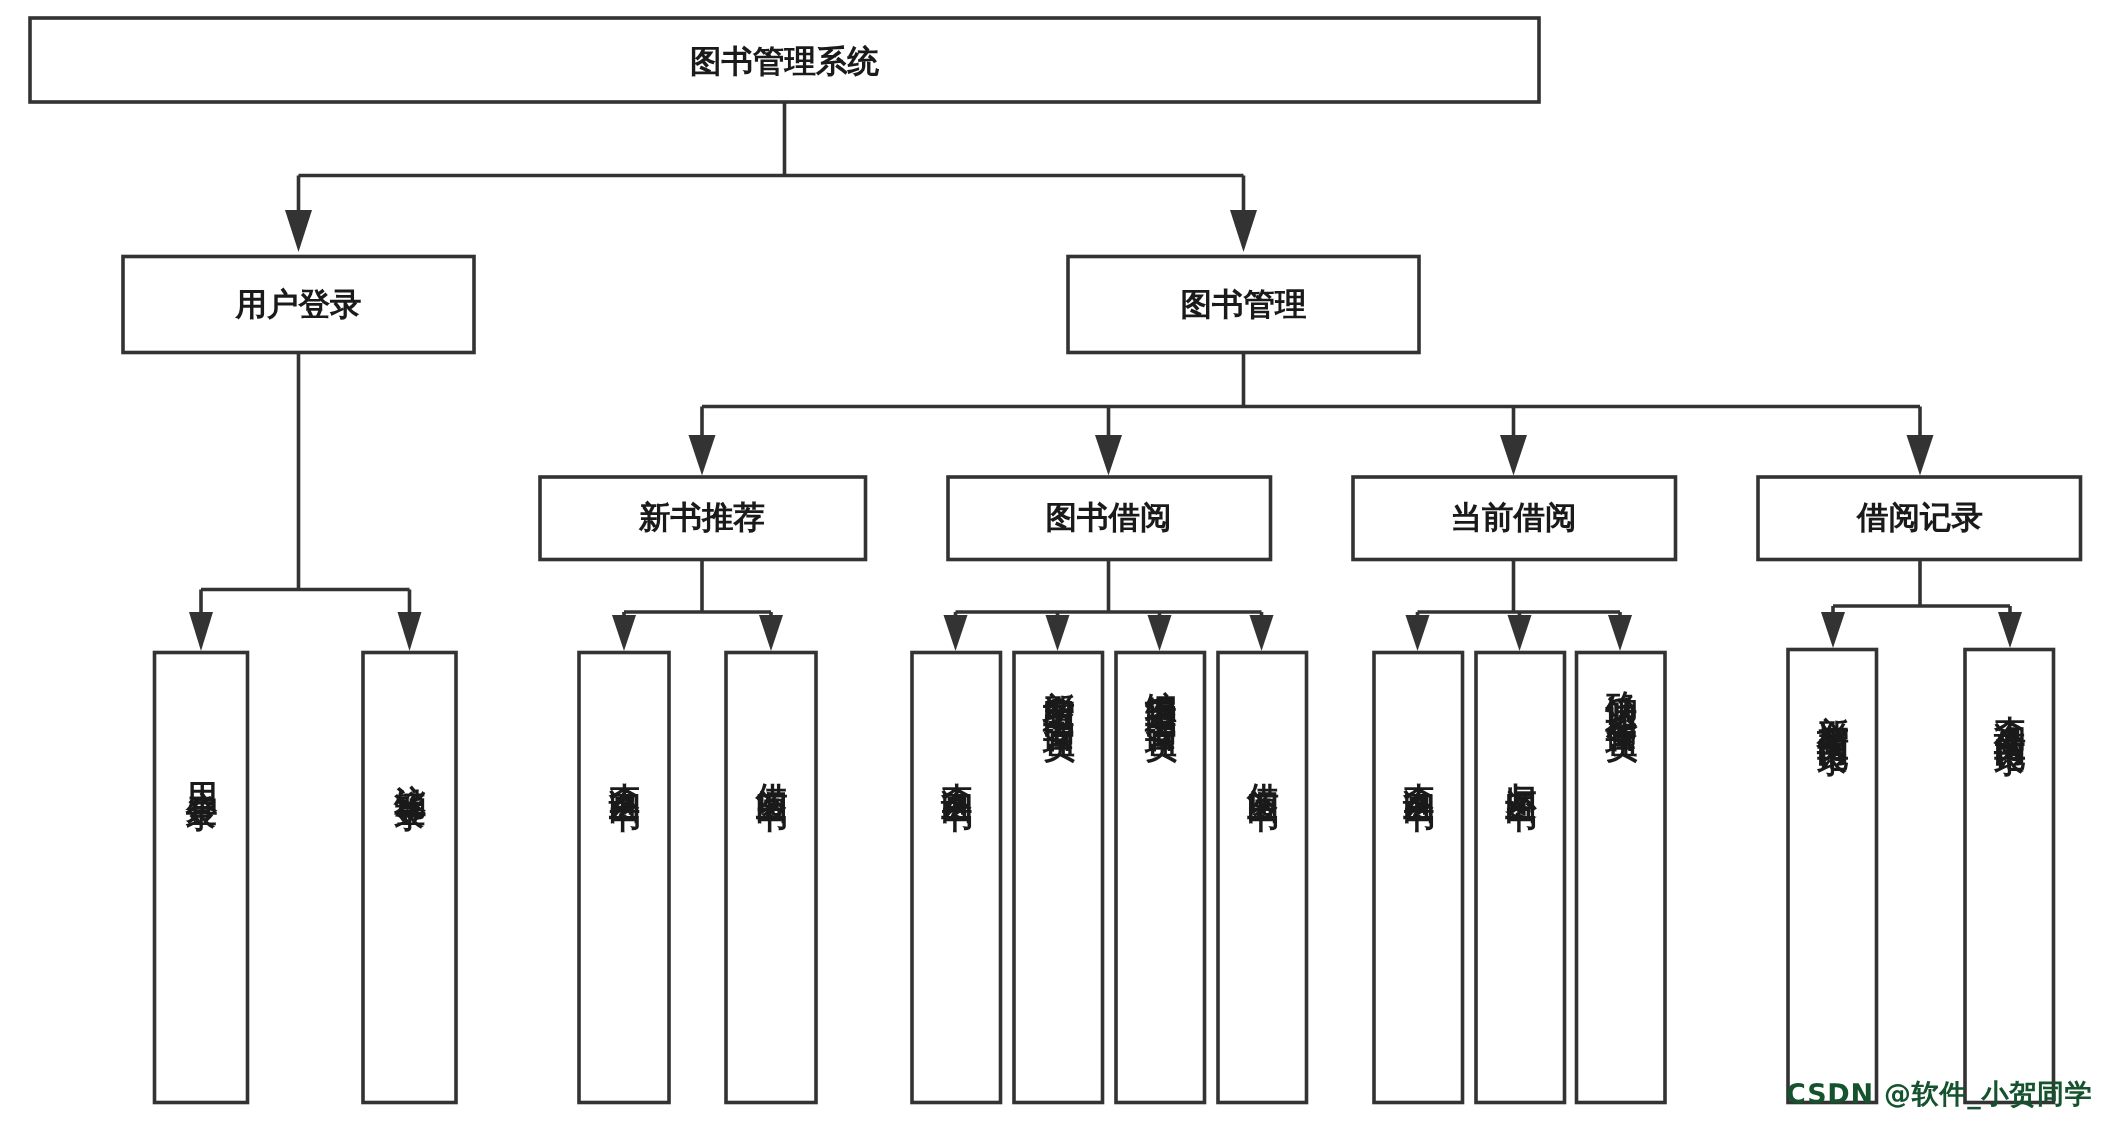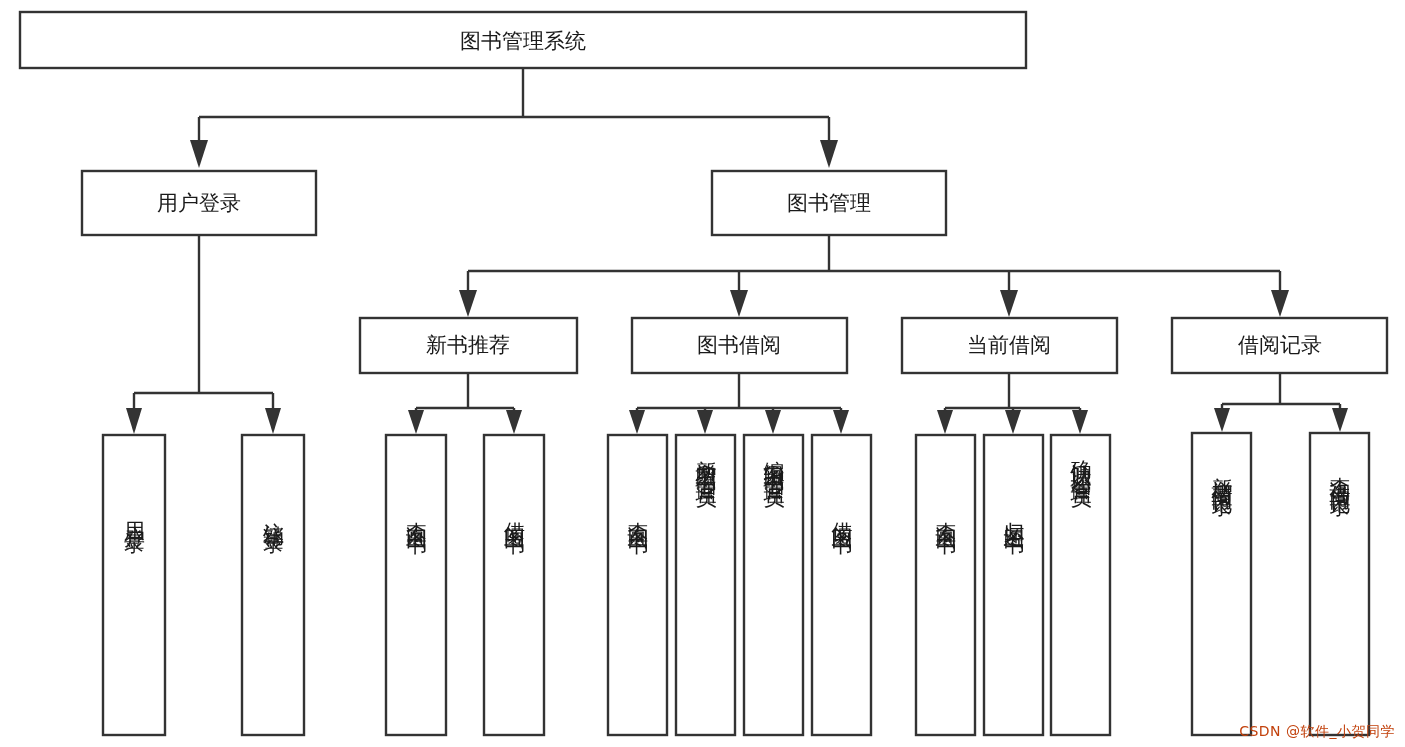--- a/index.html
+++ b/index.html
@@ -10,20 +10,21 @@
   body {
     width: 1405px;
     height: 747px;
     font-family: "DejaVu Sans", "Liberation Sans", sans-serif;
     overflow: hidden;
   }
   #chart-root {
     position: relative;
     width: 1405px;
     height: 747px;
+    font-weight: bold;
   }
   svg.diagram {
     position: absolute;
     top: 0;
     left: 0;
     width: 1405px;
     height: 747px;
   }
   .node-box {
     fill: #ffffff;
@@ -62,22 +63,22 @@
     line-height: 1;
     letter-spacing: 4px;
     color: #1a1a1a;
     white-space: nowrap;
   }
   .watermark {
     position: absolute;
     right: 10px;
     bottom: 6px;
     font-family: "DejaVu Sans", "Liberation Sans", sans-serif;
-    font-size: 14px;
-    color: #c2410c;
+    font-size: 18px;
+    color: #14532d;
     letter-spacing: 0.5px;
     white-space: nowrap;
   }
 </style>
 </head>
 <body>
 
 <div id="chart-root">
 
   <svg class="diagram" viewBox="0 0 1405 747">

